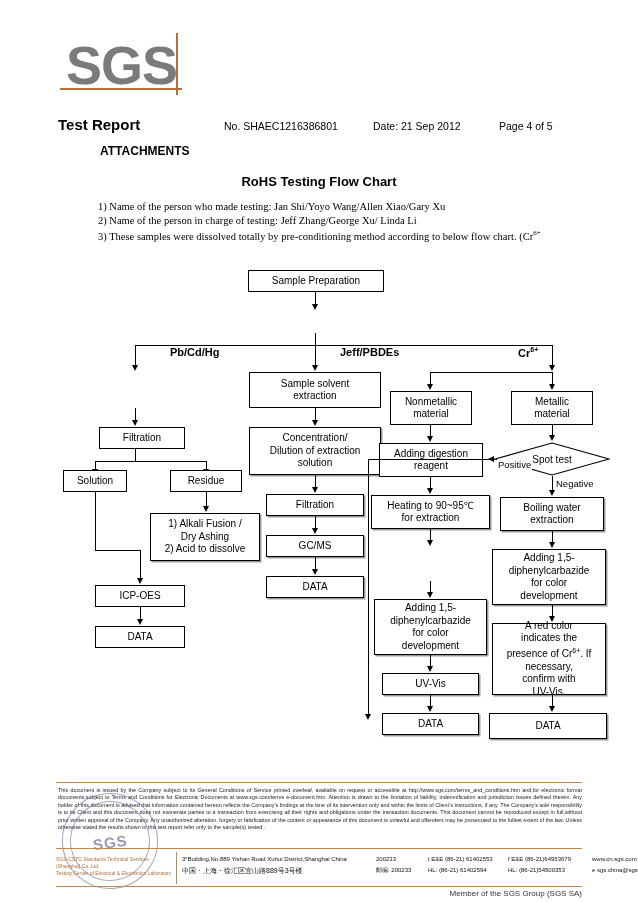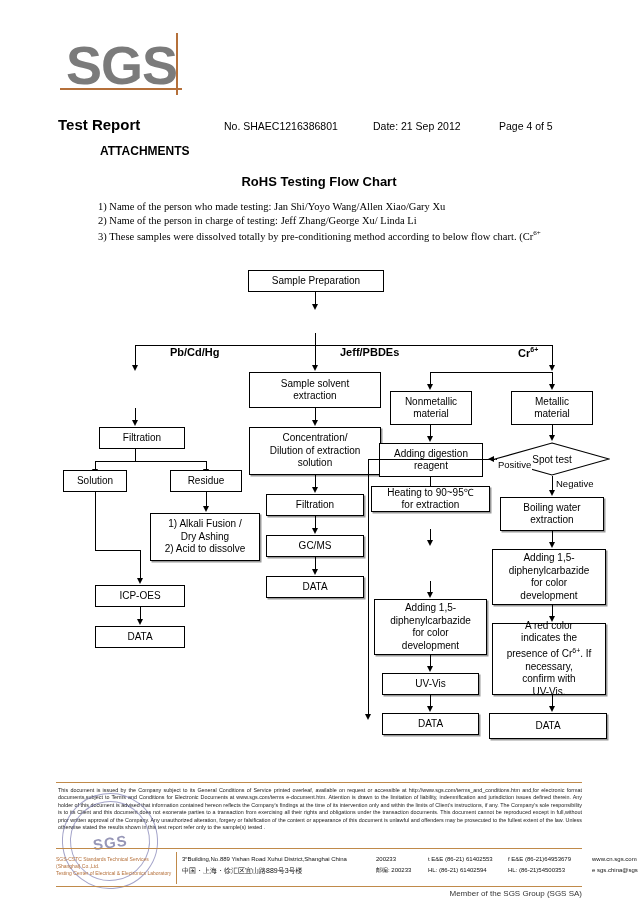--- a/index.html
+++ b/index.html
@@ -219,21 +219,21 @@
   <div class="node" style="left:390px; top:129px; width:82px; height:34px; white-space:pre-line;">Nonmetallic
 material</div>
   <div class="ln lnv" style="left:430px; top:163px; height:13px;"></div>
   <div class="arrow down" style="left:427px; top:174px;"></div>
 
   <div class="node" style="left:379px; top:181px; width:104px; height:34px; white-space:pre-line;">Adding digestion
 reagent</div>
   <div class="ln lnv" style="left:430px; top:215px; height:13px;"></div>
   <div class="arrow down" style="left:427px; top:226px;"></div>
 
-  <div class="node sh" style="left:371px; top:224px; width:119px; height:26px; white-space:pre-line;">Heating to 90~95℃
+  <div class="node sh" style="left:371px; top:233px; width:119px; height:34px; white-space:pre-line;">Heating to 90~95℃
 for extraction</div>
   <div class="ln lnv" style="left:430px; top:267px; height:13px;"></div>
   <div class="arrow down" style="left:427px; top:278px;"></div>
 
   <div class="ln lnv" style="left:430px; top:319px; height:13px;"></div>
   <div class="arrow down" style="left:427px; top:330px;"></div>
 
   <div class="node sh" style="left:374px; top:337px; width:113px; height:56px; white-space:pre-line;">Adding 1,5-
 diphenylcarbazide
 for color

